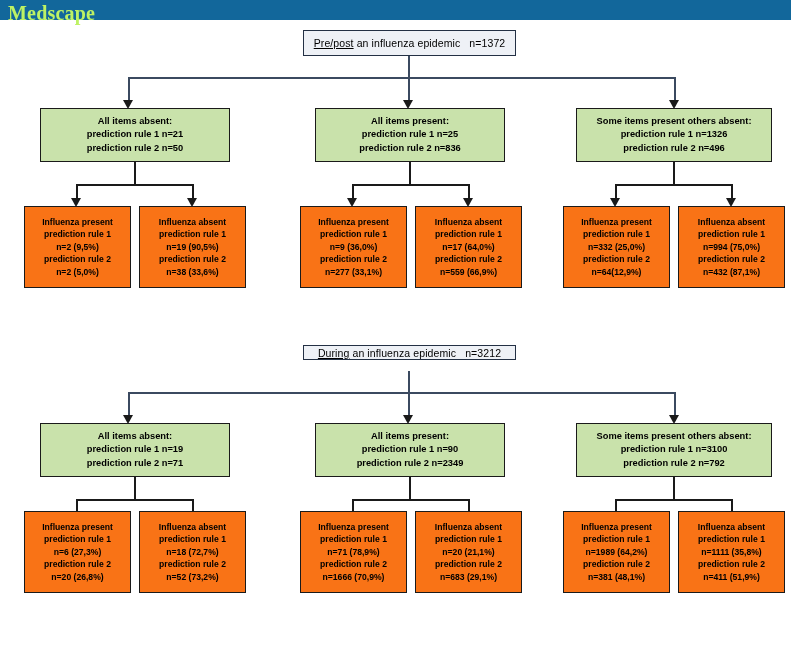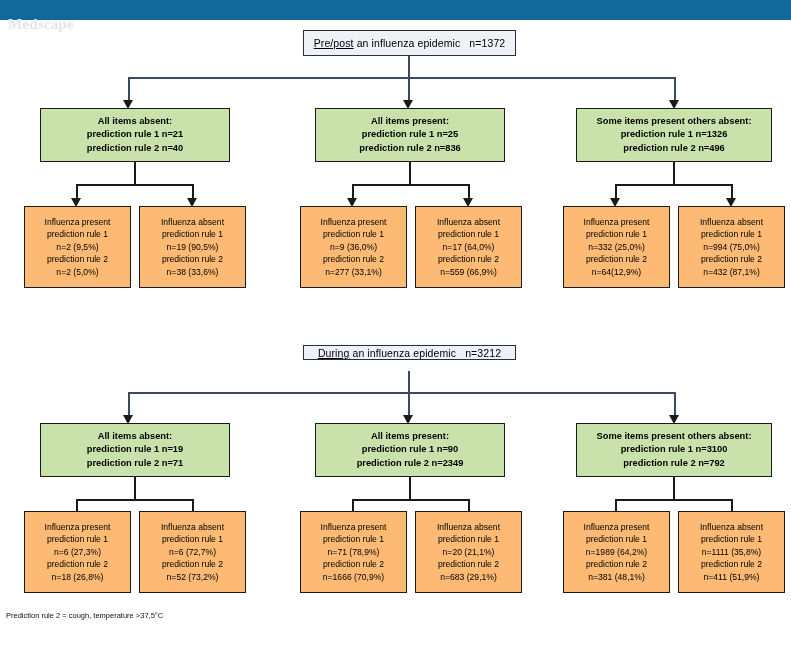--- a/index.html
+++ b/index.html
@@ -17,24 +17,24 @@
 
   
   .brandbar {
     position: absolute;
     left: 0; top: 0;
     width: 791px; height: 20px;
     background: #12679b;
   }
   .brandbar .logo {
     position: absolute;
-    left: 8px; top: 15px;
-    color: #e5e5e5;
+    left: 8px; top: 4px;
+    color: #bef264;
     font-family: "Liberation Serif", serif;
-    font-size: 15px;
+    font-size: 20px;
     font-weight: bold;
     letter-spacing: 0.2px;
     line-height: 18px;
   }
 
   
   .sourcebar {
     position: absolute;
     left: 0; top: 676px;
     width: 791px; height: 21px;
@@ -87,24 +87,24 @@
   .node.root .u { text-decoration: underline; }
 
   .node.group {
     background: #c9e2ab;
     font-size: 9.3px;
     line-height: 13.5px;
     font-weight: 600;
   }
 
   .node.leaf {
-    background: #fdba74;
+    background: #f97316;
     font-size: 8.6px;
     line-height: 12.6px;
-    font-weight: 400;
+    font-weight: 700;
   }
 
   
   .ln-v, .ln-h {
     position: absolute;
     background: #1a1a1a;
   }
   .ln-v { width: 2px; }
   .ln-h { height: 2px; }
 
@@ -143,21 +143,21 @@
   <div class="ln-v thin" style="left:128px; top:57px; height:26px;"></div>
   <div class="arrow" style="left:123px; top:80px;"></div>
   <div class="ln-v thin" style="left:408px; top:57px; height:26px;"></div>
   <div class="arrow" style="left:403px; top:80px;"></div>
   <div class="ln-v thin" style="left:674px; top:57px; height:26px;"></div>
   <div class="arrow" style="left:669px; top:80px;"></div>
 
   <div class="node group" style="left:40px; top:88px; width:190px; height:54px;">
     <span class="ln">All items absent:</span>
     <span class="ln">prediction rule 1 n=21</span>
-    <span class="ln">prediction rule 2 n=40</span>
+    <span class="ln">prediction rule 2 n=50</span>
   </div>
   <div class="node group" style="left:315px; top:88px; width:190px; height:54px;">
     <span class="ln">All items present:</span>
     <span class="ln">prediction rule 1  n=25</span>
     <span class="ln">prediction rule 2 n=836</span>
   </div>
   <div class="node group" style="left:576px; top:88px; width:196px; height:54px;">
     <span class="ln">Some items present others absent:</span>
     <span class="ln">prediction rule 1 n=1326</span>
     <span class="ln">prediction rule 2 n=496</span>
@@ -279,26 +279,26 @@
   <div class="ln-v" style="left:615px; top:479px; height:16px;"></div>
   <div class="arrow" style="left:610px; top:493px;"></div>
   <div class="ln-v" style="left:731px; top:479px; height:16px;"></div>
   <div class="arrow" style="left:726px; top:493px;"></div>
 
   <div class="node leaf" style="left:24px; top:491px; width:107px; height:82px;">
     <span class="ln">Influenza present</span>
     <span class="ln">prediction rule 1</span>
     <span class="ln">n=6 (27,3%)</span>
     <span class="ln">prediction rule 2</span>
-    <span class="ln">n=18 (26,8%)</span>
+    <span class="ln">n=20 (26,8%)</span>
   </div>
   <div class="node leaf" style="left:139px; top:491px; width:107px; height:82px;">
     <span class="ln">Influenza absent</span>
     <span class="ln">prediction rule 1</span>
-    <span class="ln">n=6 (72,7%)</span>
+    <span class="ln">n=18 (72,7%)</span>
     <span class="ln">prediction rule 2</span>
     <span class="ln">n=52 (73,2%)</span>
   </div>
 
   <div class="node leaf" style="left:300px; top:491px; width:107px; height:82px;">
     <span class="ln">Influenza present</span>
     <span class="ln">prediction rule 1</span>
     <span class="ln">n=71 (78,9%)</span>
     <span class="ln">prediction rule 2</span>
     <span class="ln">n=1666 (70,9%)</span>
@@ -322,18 +322,17 @@
     <span class="ln">Influenza absent</span>
     <span class="ln">prediction rule 1</span>
     <span class="ln">n=1111 (35,8%)</span>
     <span class="ln">prediction rule 2</span>
     <span class="ln">n=411 (51,9%)</span>
   </div>
 
 </div>
 
 <div class="footnotes">
-  <div>Prediction rule 2 = cough,  temperature &gt;37,5°C</div>
 </div>
 
 <div class="sourcebar">
   <div class="srctext">Source: BMC Family Practice © 1999-2011 BioMed Central Ltd</div>
 </div>
 
 </body></html>

